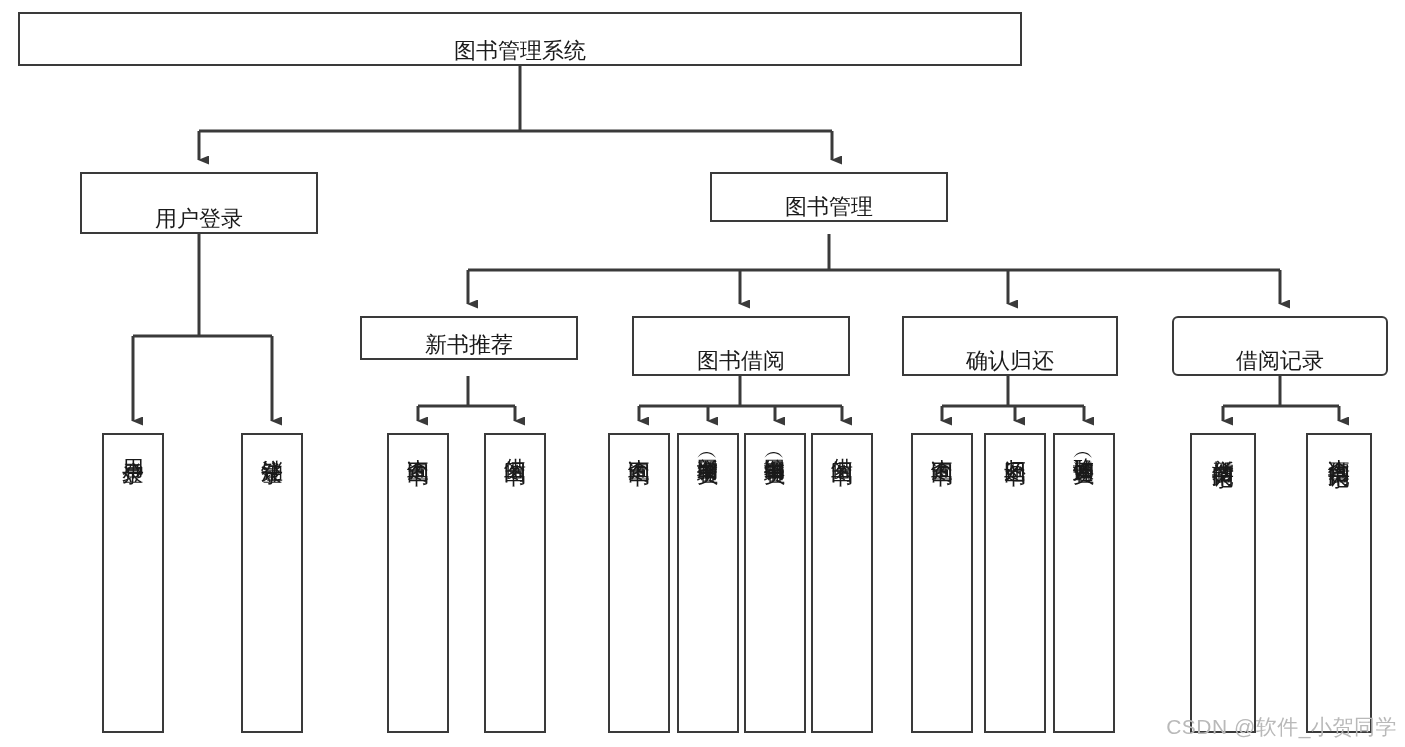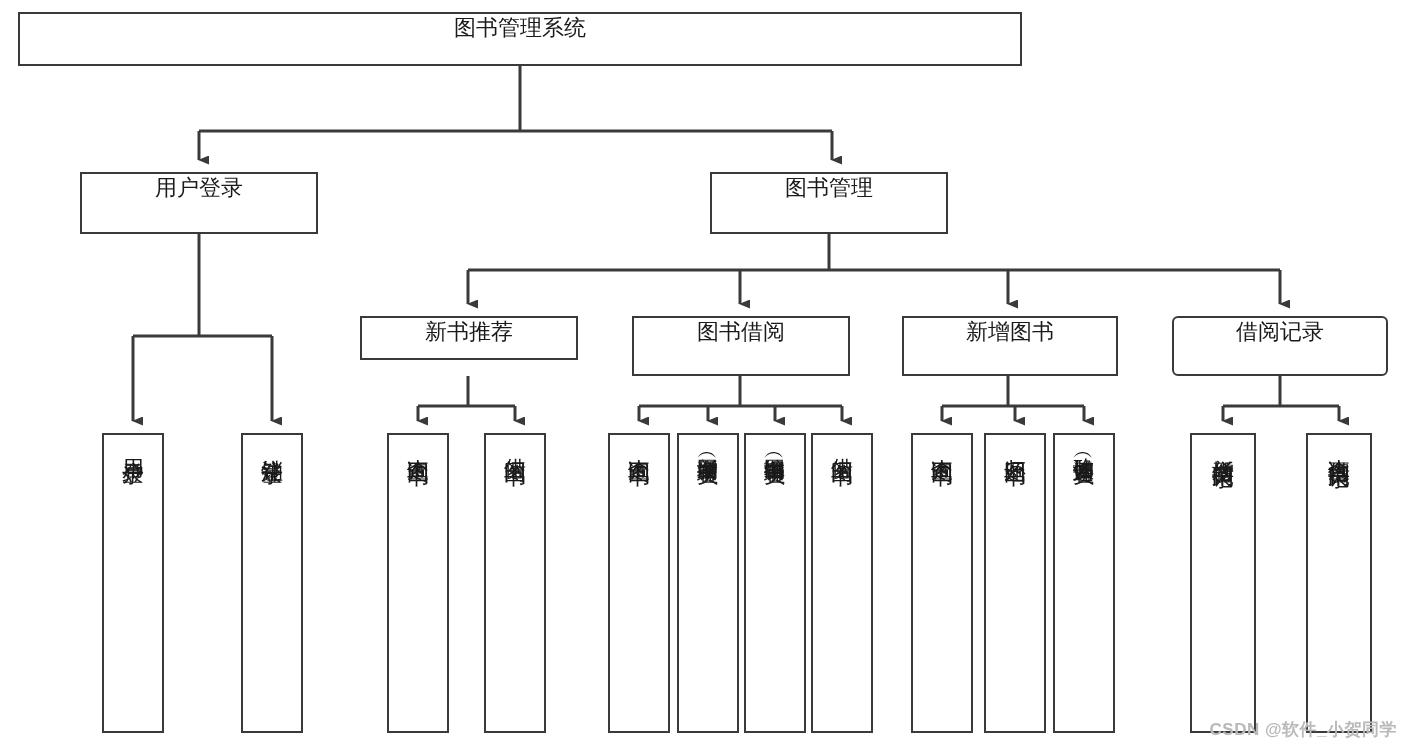--- a/index.html
+++ b/index.html
@@ -26,21 +26,21 @@
     width: 1405px;
     height: 747px;
     pointer-events: none;
   }
   .node {
     position: absolute;
     box-sizing: border-box;
     background: #ffffff;
     border: 2px solid #3a3a3a;
     display: flex;
-    align-items: flex-start;
+    align-items: flex-end;
     justify-content: center;
     z-index: 2;
   }
   .node-label {
     color: #1a1a1a;
     text-align: center;
     line-height: 1.25;
     white-space: nowrap;
   }
   .node.horizontal .node-label {
@@ -62,26 +62,25 @@
     line-height: 1;
   }
   .node.leaf.tall-text .node-label {
     font-size: 21px;
     letter-spacing: 1px;
   }
   .watermark {
     position: absolute;
     right: 8px;
     bottom: 6px;
-    font-size: 17px;
+    font-size: 21px;
     color: #b9b9b9;
     letter-spacing: 0.5px;
     z-index: 5;
     white-space: nowrap;
-    font-weight: bold;
   }
 </style>
 </head>
 <body>
 
 <div id="diagram-root">
 
   <svg class="connectors" viewBox="0 0 1405 747">
     <defs>
       <marker id="arrowhead" markerWidth="9" markerHeight="11" refX="4.5" refY="10" orient="auto" markerUnits="userSpaceOnUse">
@@ -132,32 +131,32 @@
     </g>
   </svg>
 
   <div class="node root horizontal" id="node-root" style="left: 18px; top: 12px; width: 1004px; height: 54px;">
     <span class="node-label">图书管理系统</span>
   </div>
 
   <div class="node horizontal" id="node-l1-0" style="left: 80px; top: 172px; width: 238px; height: 62px;">
     <span class="node-label">用户登录</span>
   </div>
-  <div class="node horizontal" id="node-l1-1" style="left: 710px; top: 172px; width: 238px; height: 62px;">
+  <div class="node horizontal" id="node-l1-1" style="left: 710px; top: 172px; width: 238px; height: 50px;">
     <span class="node-label">图书管理</span>
   </div>
 
   <div class="node horizontal" id="node-l2-0" style="left: 360px; top: 316px; width: 218px; height: 44px;">
     <span class="node-label">新书推荐</span>
   </div>
   <div class="node horizontal" id="node-l2-1" style="left: 632px; top: 316px; width: 218px; height: 60px;">
     <span class="node-label">图书借阅</span>
   </div>
   <div class="node horizontal" id="node-l2-2" style="left: 902px; top: 316px; width: 216px; height: 60px;">
-    <span class="node-label">新增图书</span>
+    <span class="node-label">确认归还</span>
   </div>
   <div class="node horizontal" id="node-l2-3" style="left: 1172px; top: 316px; width: 216px; height: 60px; border-radius: 6px;">
     <span class="node-label">借阅记录</span>
   </div>
 
   <div class="node leaf" id="node-leaf-0" style="left: 102px; top: 433px; width: 62px; height: 300px;">
     <span class="node-label">用户登录</span>
   </div>
   <div class="node leaf" id="node-leaf-1" style="left: 241px; top: 433px; width: 62px; height: 300px;">
     <span class="node-label">注销登录</span>

